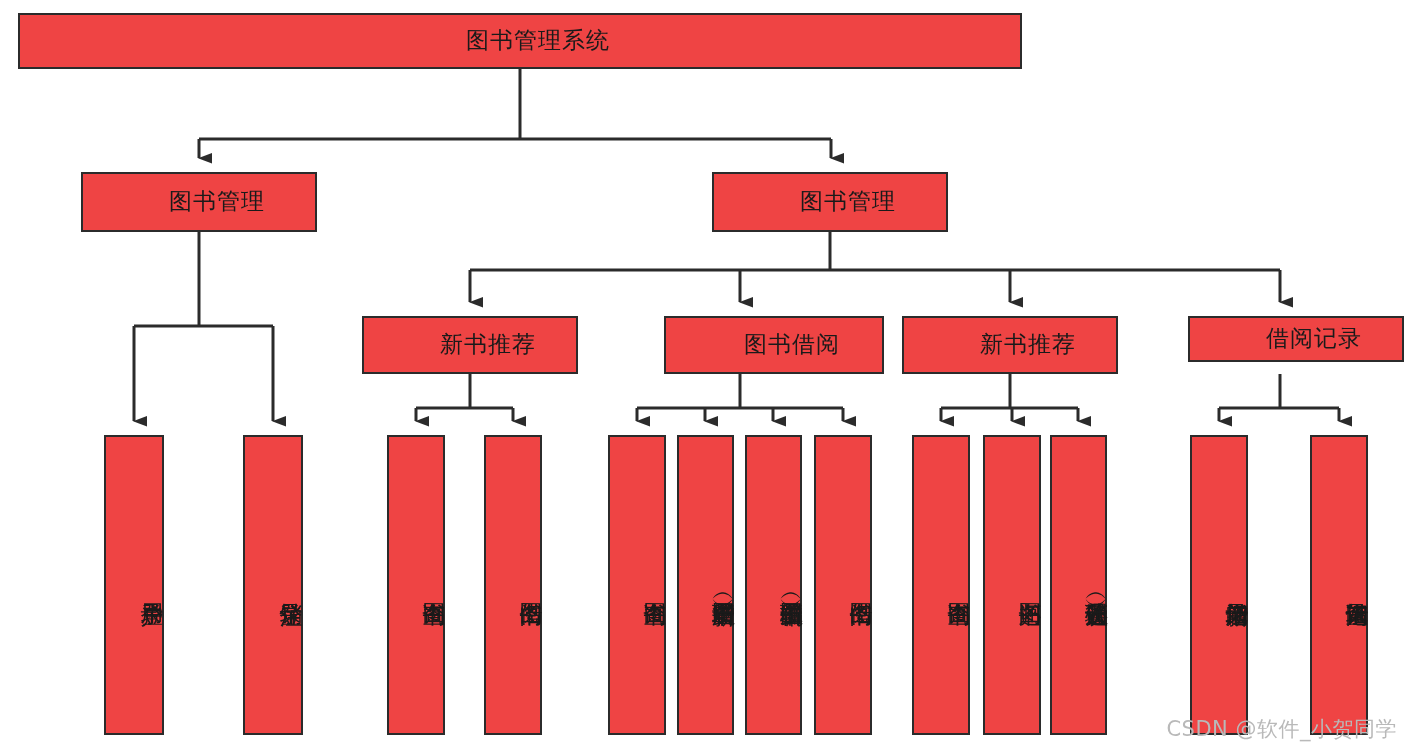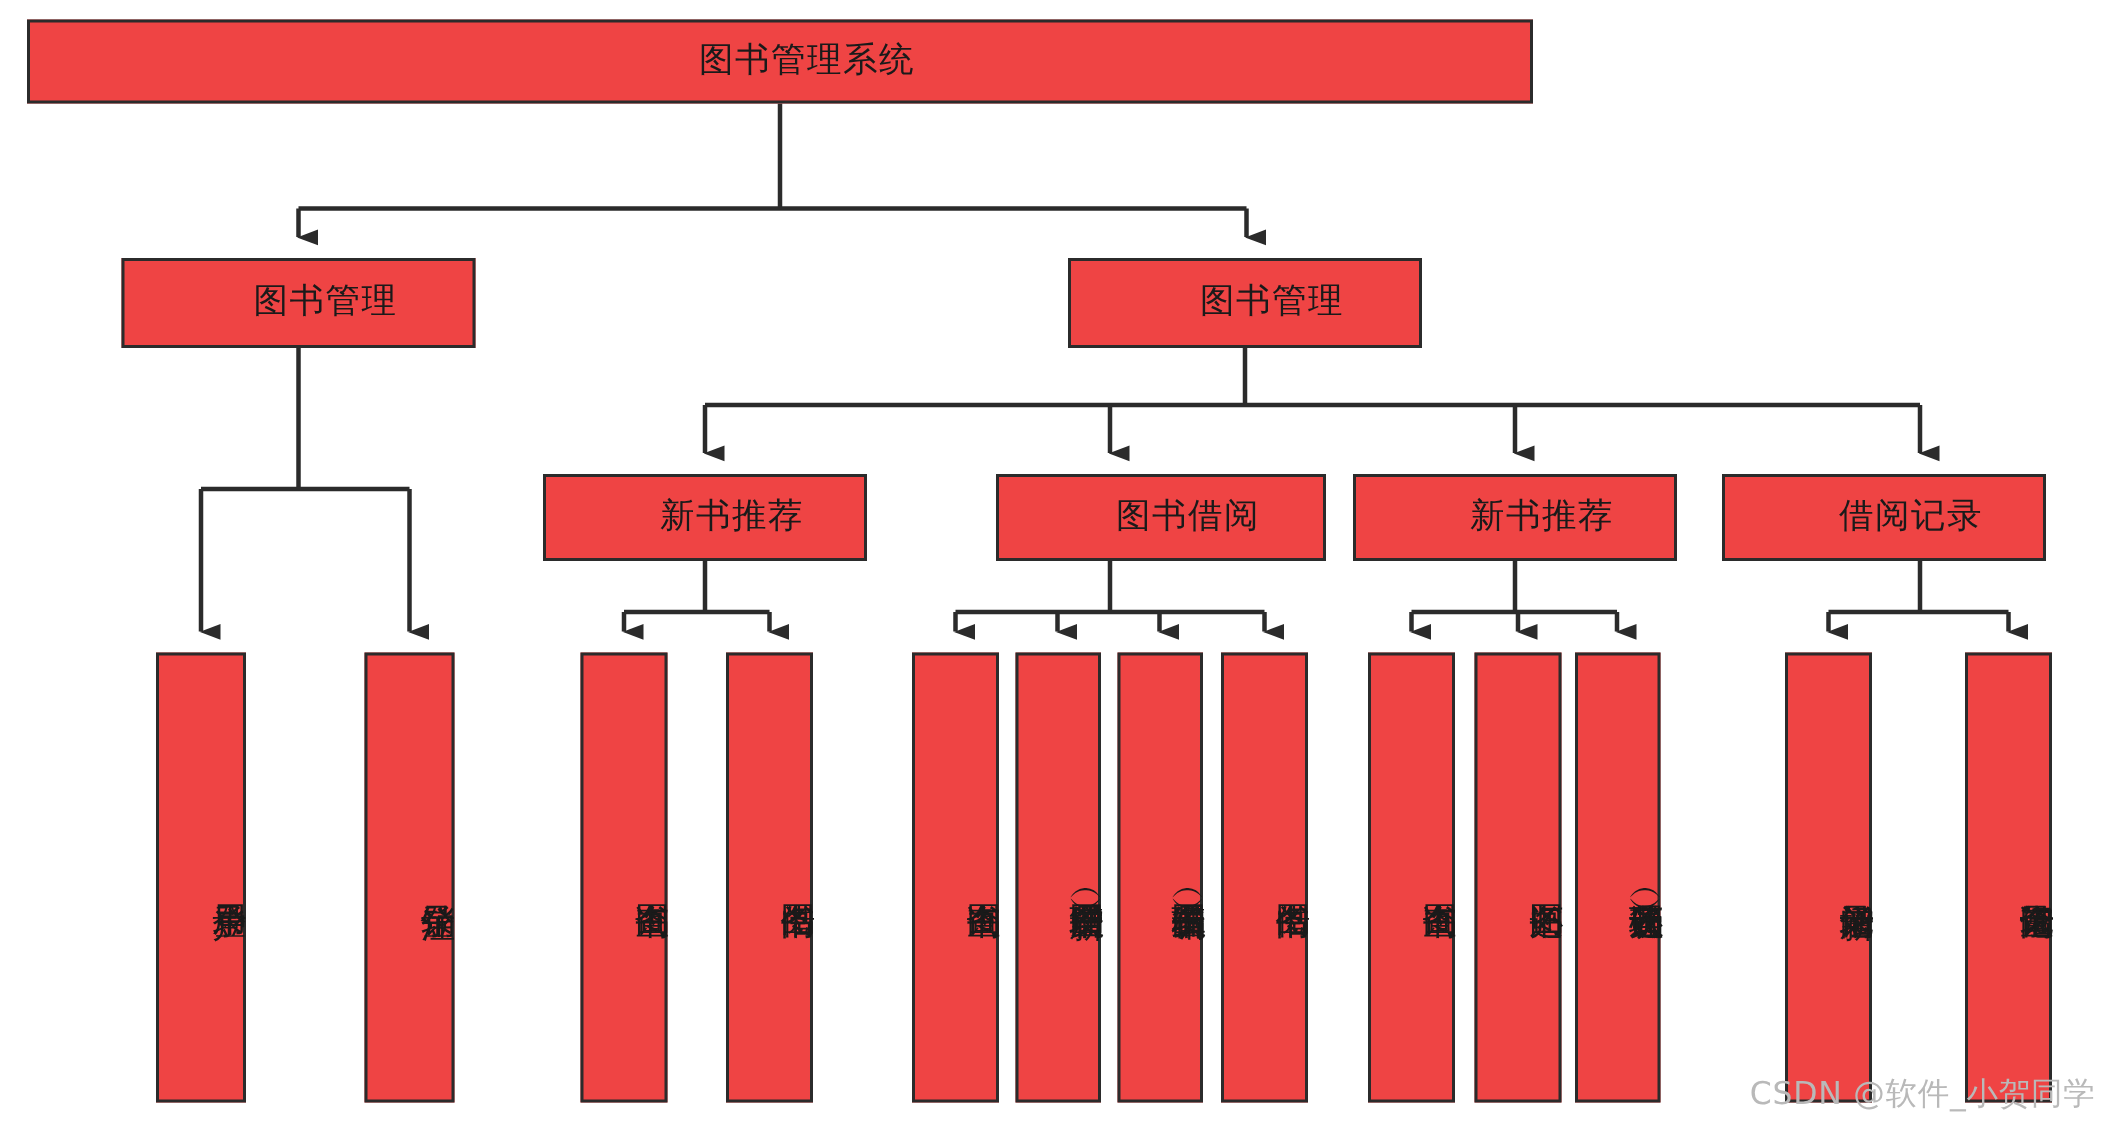--- a/index.html
+++ b/index.html
@@ -138,21 +138,21 @@
   </div>
 
   <div class="node h" style="left:664px; top:316px; width:220px; height:58px;">
     <span>图书借阅</span>
   </div>
 
   <div class="node h" style="left:902px; top:316px; width:216px; height:58px;">
     <span>新书推荐</span>
   </div>
 
-  <div class="node h" style="left:1148px; top:316px; width:216px; height:58px;">
+  <div class="node h" style="left:1188px; top:316px; width:216px; height:46px;">
     <span>借阅记录</span>
   </div>
 
   <div class="node v" style="left:104px; top:435px; width:60px; height:300px;">
     <span class="vtext">用户登录</span>
   </div>
 
   <div class="node v" style="left:243px; top:435px; width:60px; height:300px;">
     <span class="vtext">注销登录</span>
   </div>

